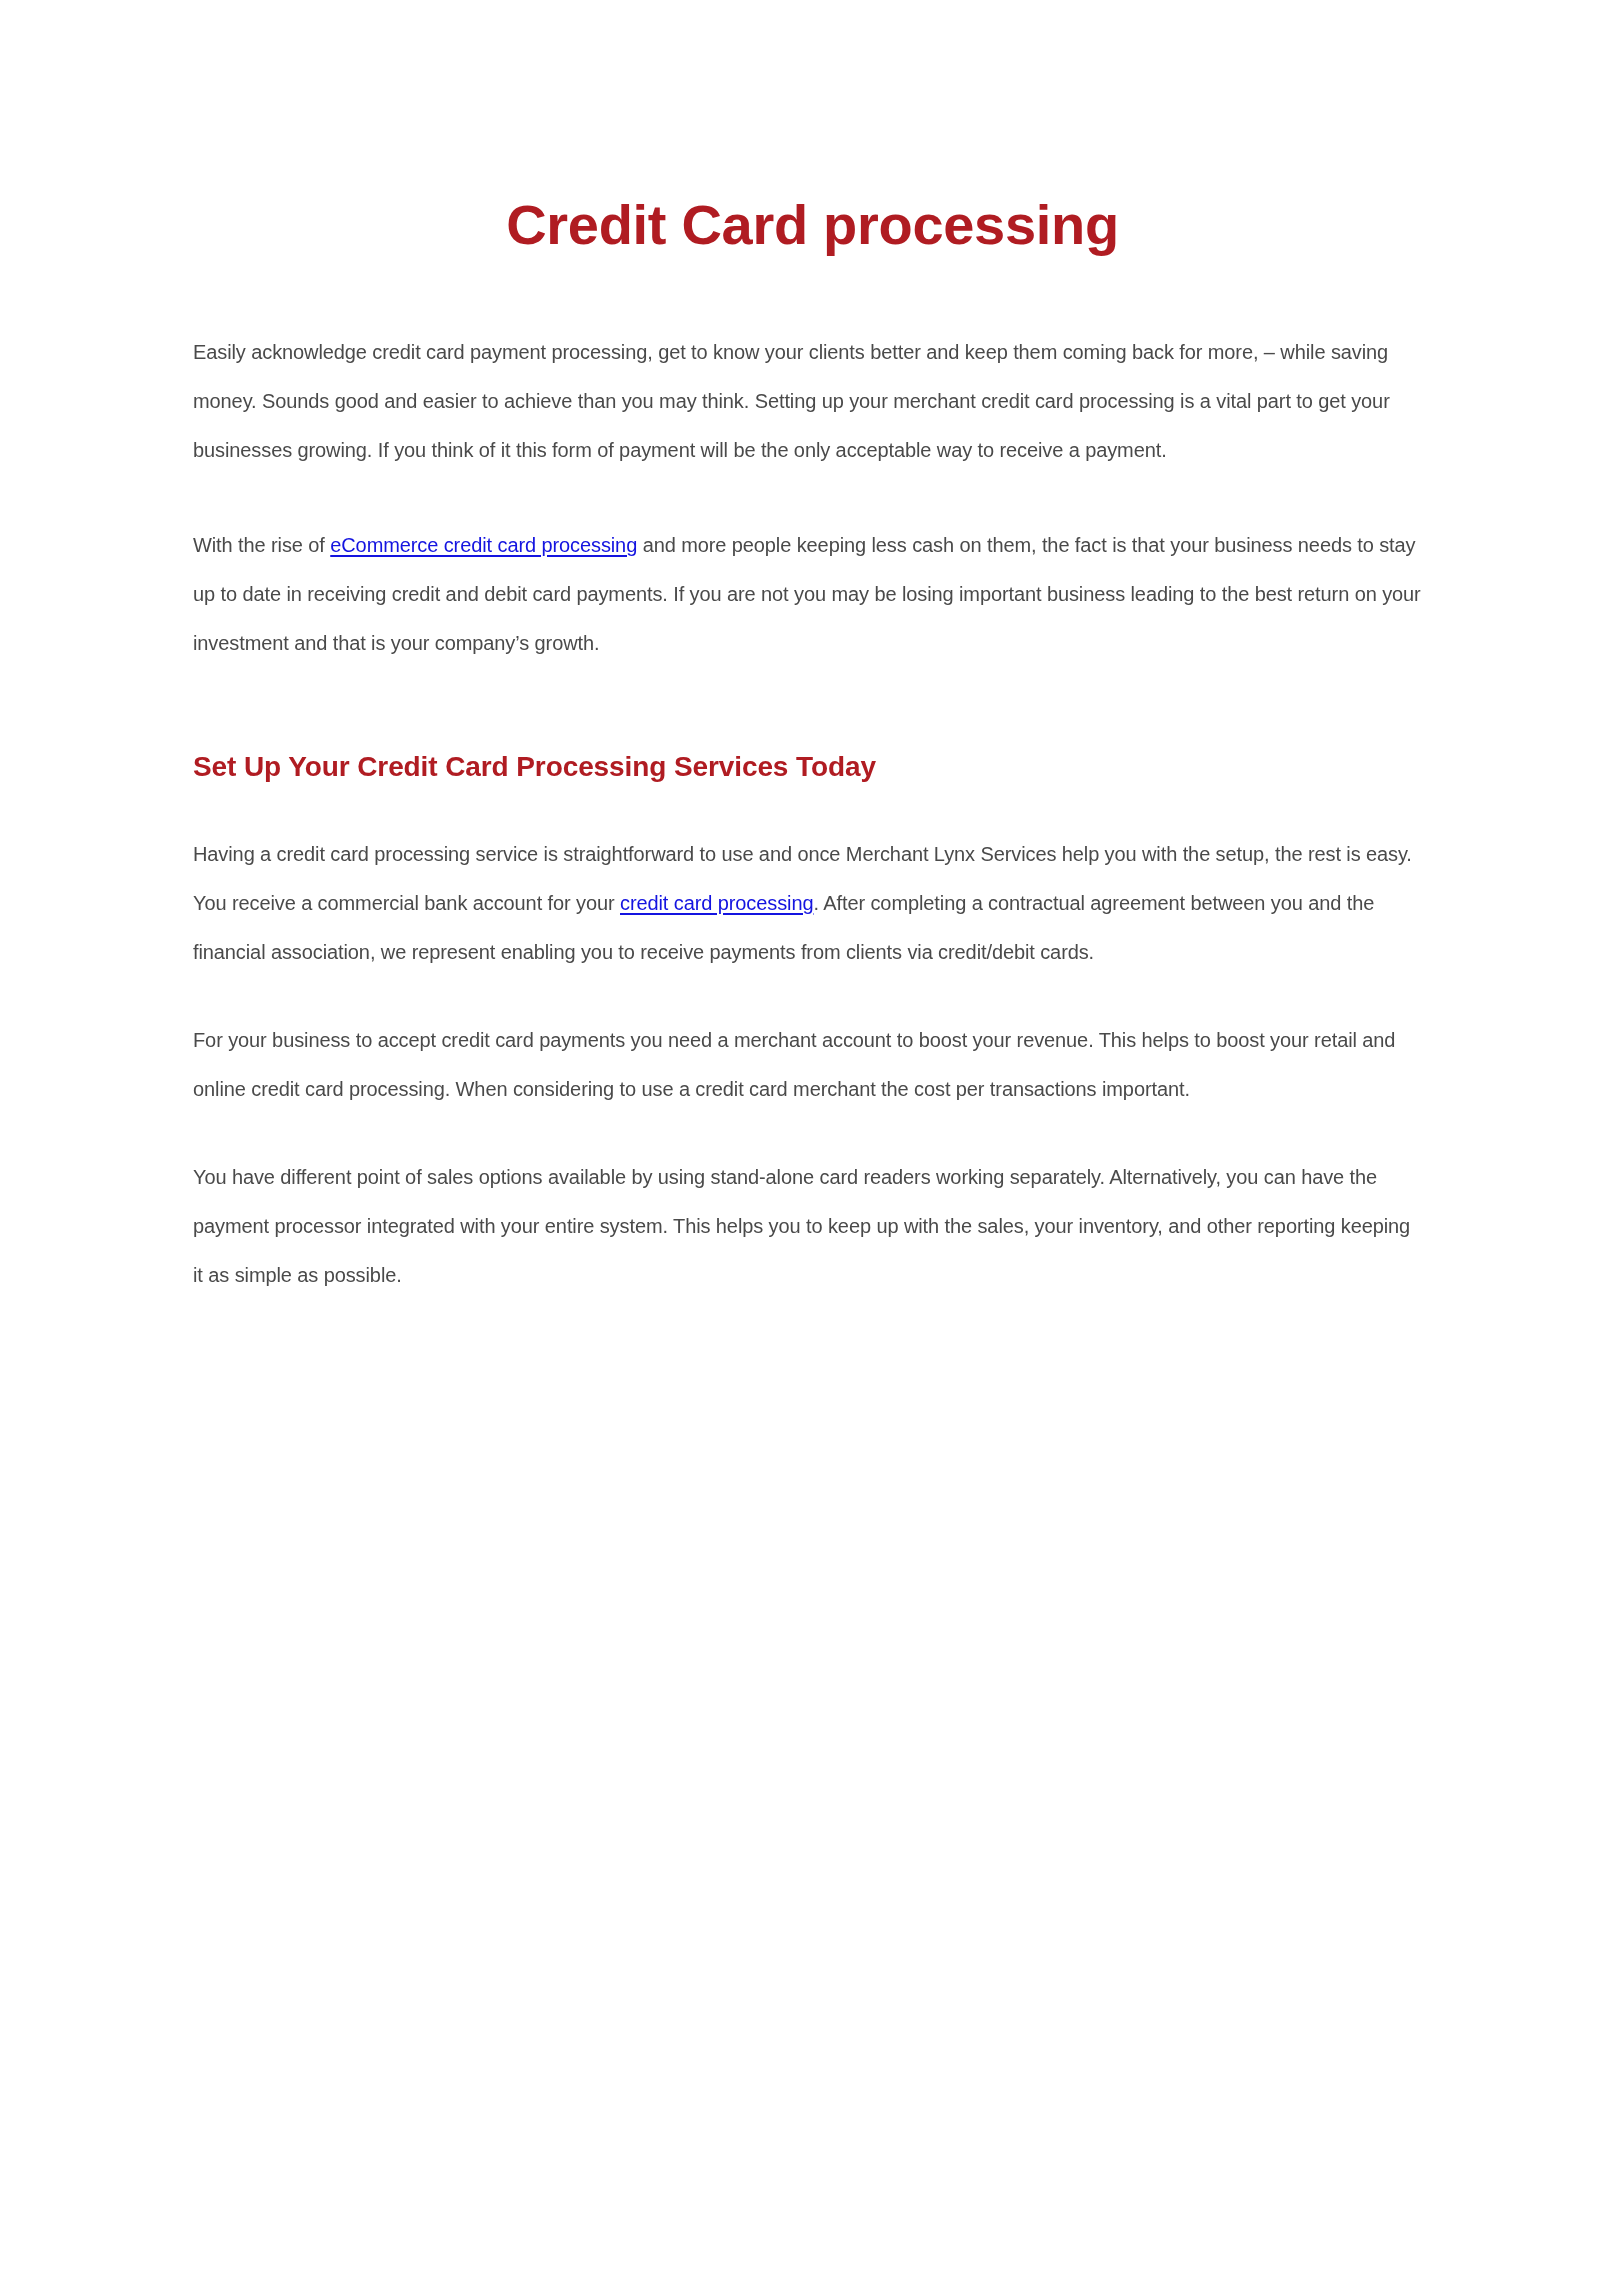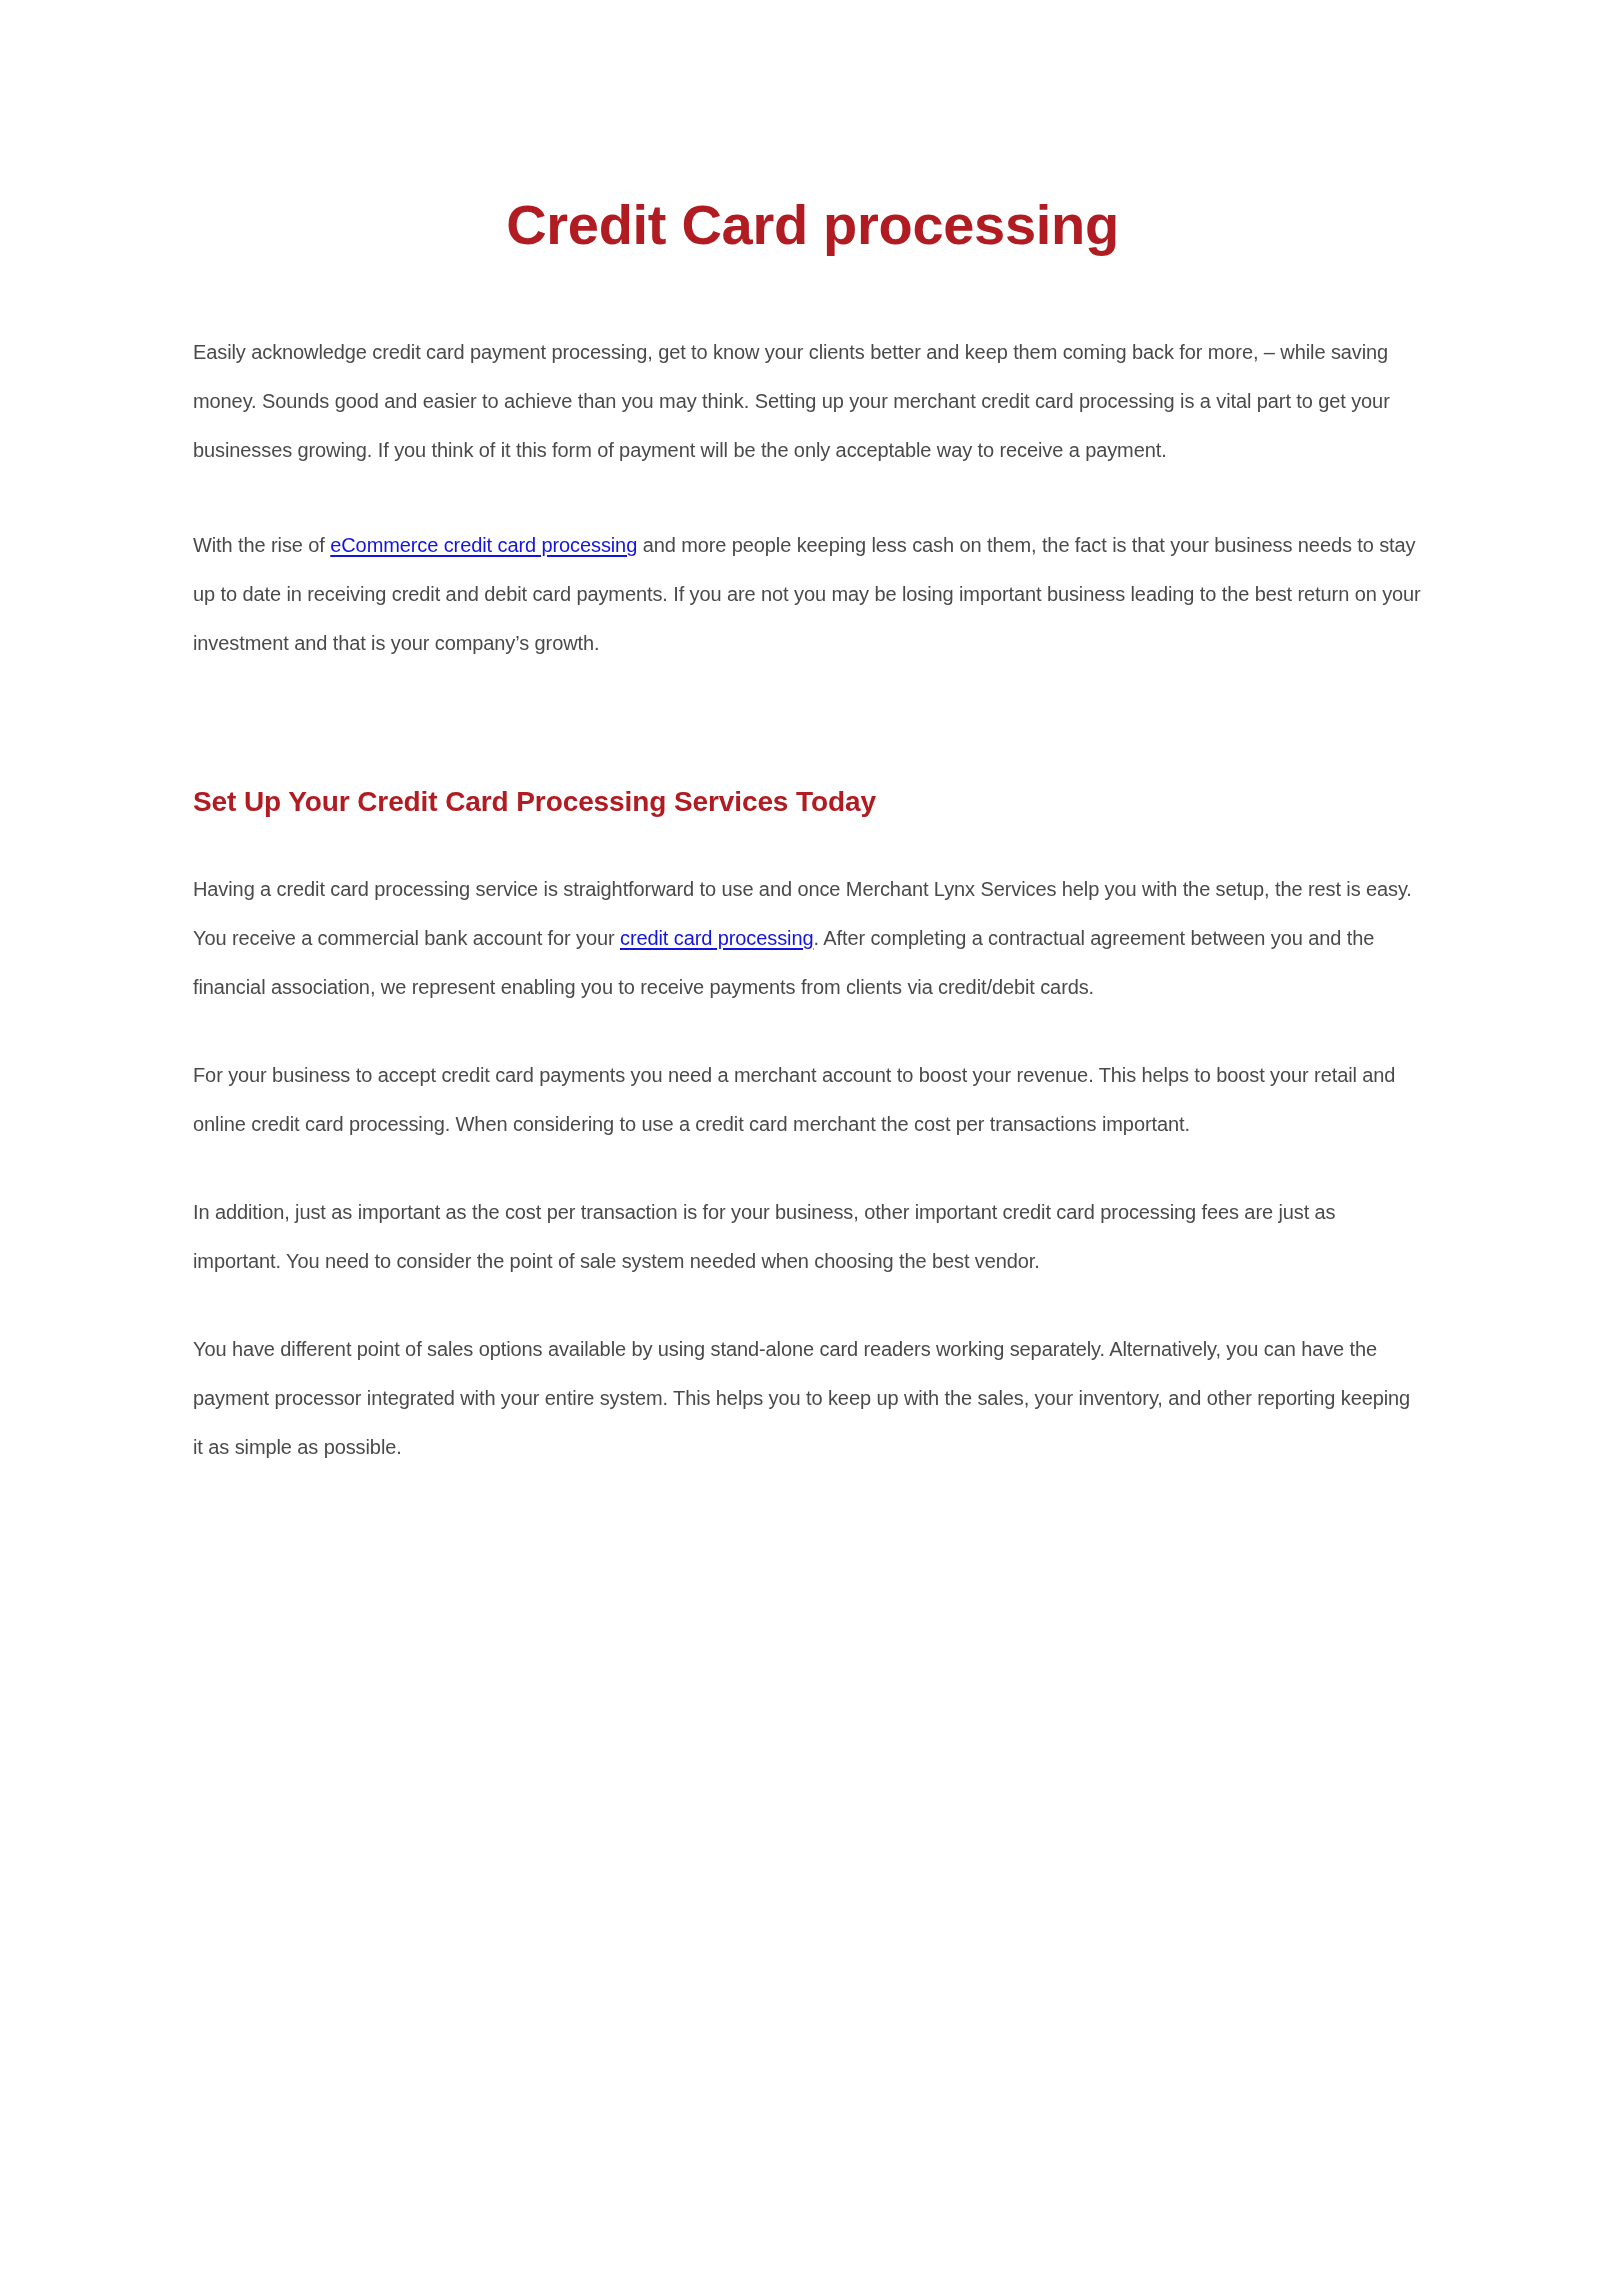--- a/index.html
+++ b/index.html
@@ -47,21 +47,21 @@
   .section-heading {
     font-size: 28px;
     font-weight: bold;
     color: #b01c22;
     letter-spacing: -0.1px;
     line-height: 1.2;
     margin: 0;
   }
 
   .heading-1 { margin-top: 117px; }
-  .heading-2 { margin-top: 117px; }
+  .heading-2 { margin-top: 82px; }
 
   
   .para {
     font-size: 20px;
     line-height: 49px;
     color: #4a4a4a;
     margin: 0;
     letter-spacing: -0.1px;
     max-width: 1230px;
   }
@@ -90,19 +90,18 @@
     <p class="para para-gap-large"><span>Easily acknowledge credit card payment processing, get to know your clients better and keep them coming back for more, – while saving money. Sounds good and easier to achieve than you may think. Setting up your merchant credit card processing is a vital part to get your businesses growing. If you think of it this form of payment will be the only acceptable way to receive a payment.</span></p>
 
     <p class="para para-gap-med"><span>With the rise of </span><a class="doc-link">eCommerce credit card processing</a><span> and more people keeping less cash on them, the fact is that your business needs to stay up to date in receiving credit and debit card payments. If you are not you may be losing important business leading to the best return on your investment and that is your company’s growth.</span></p>
 
     <h2 class="section-heading heading-2">Set Up Your Credit Card Processing Services Today</h2>
 
     <p class="para para-gap-med"><span>Having a credit card processing service is straightforward to use and once Merchant Lynx Services help you with the setup, the rest is easy. You receive a commercial bank account for your </span><a class="doc-link">credit card processing</a><span>. After completing a contractual agreement between you and the financial association, we represent enabling you to receive payments from clients via credit/debit cards.</span></p>
 
     <p class="para para-gap-small"><span>For your business to accept credit card payments you need a merchant account to boost your revenue. This helps to boost your retail and online credit card processing. When considering to use a credit card merchant the cost per transactions important.</span></p>
 
-    <p class="para para-gap-small"><span>In addition, just as important as the cost per transaction is for your business, other important credit card processing fees are just as important. You need to consider the point of sale system needed when choosing the best vendor.</span></p>
 
     <p class="para para-gap-small"><span>You have different point of sales options available by using stand-alone card readers working separately. Alternatively, you can have the payment processor integrated with your entire system. This helps you to keep up with the sales, your inventory, and other reporting keeping it as simple as possible.</span></p>
 
   </div>
 </div>
 
 
 </body></html>

